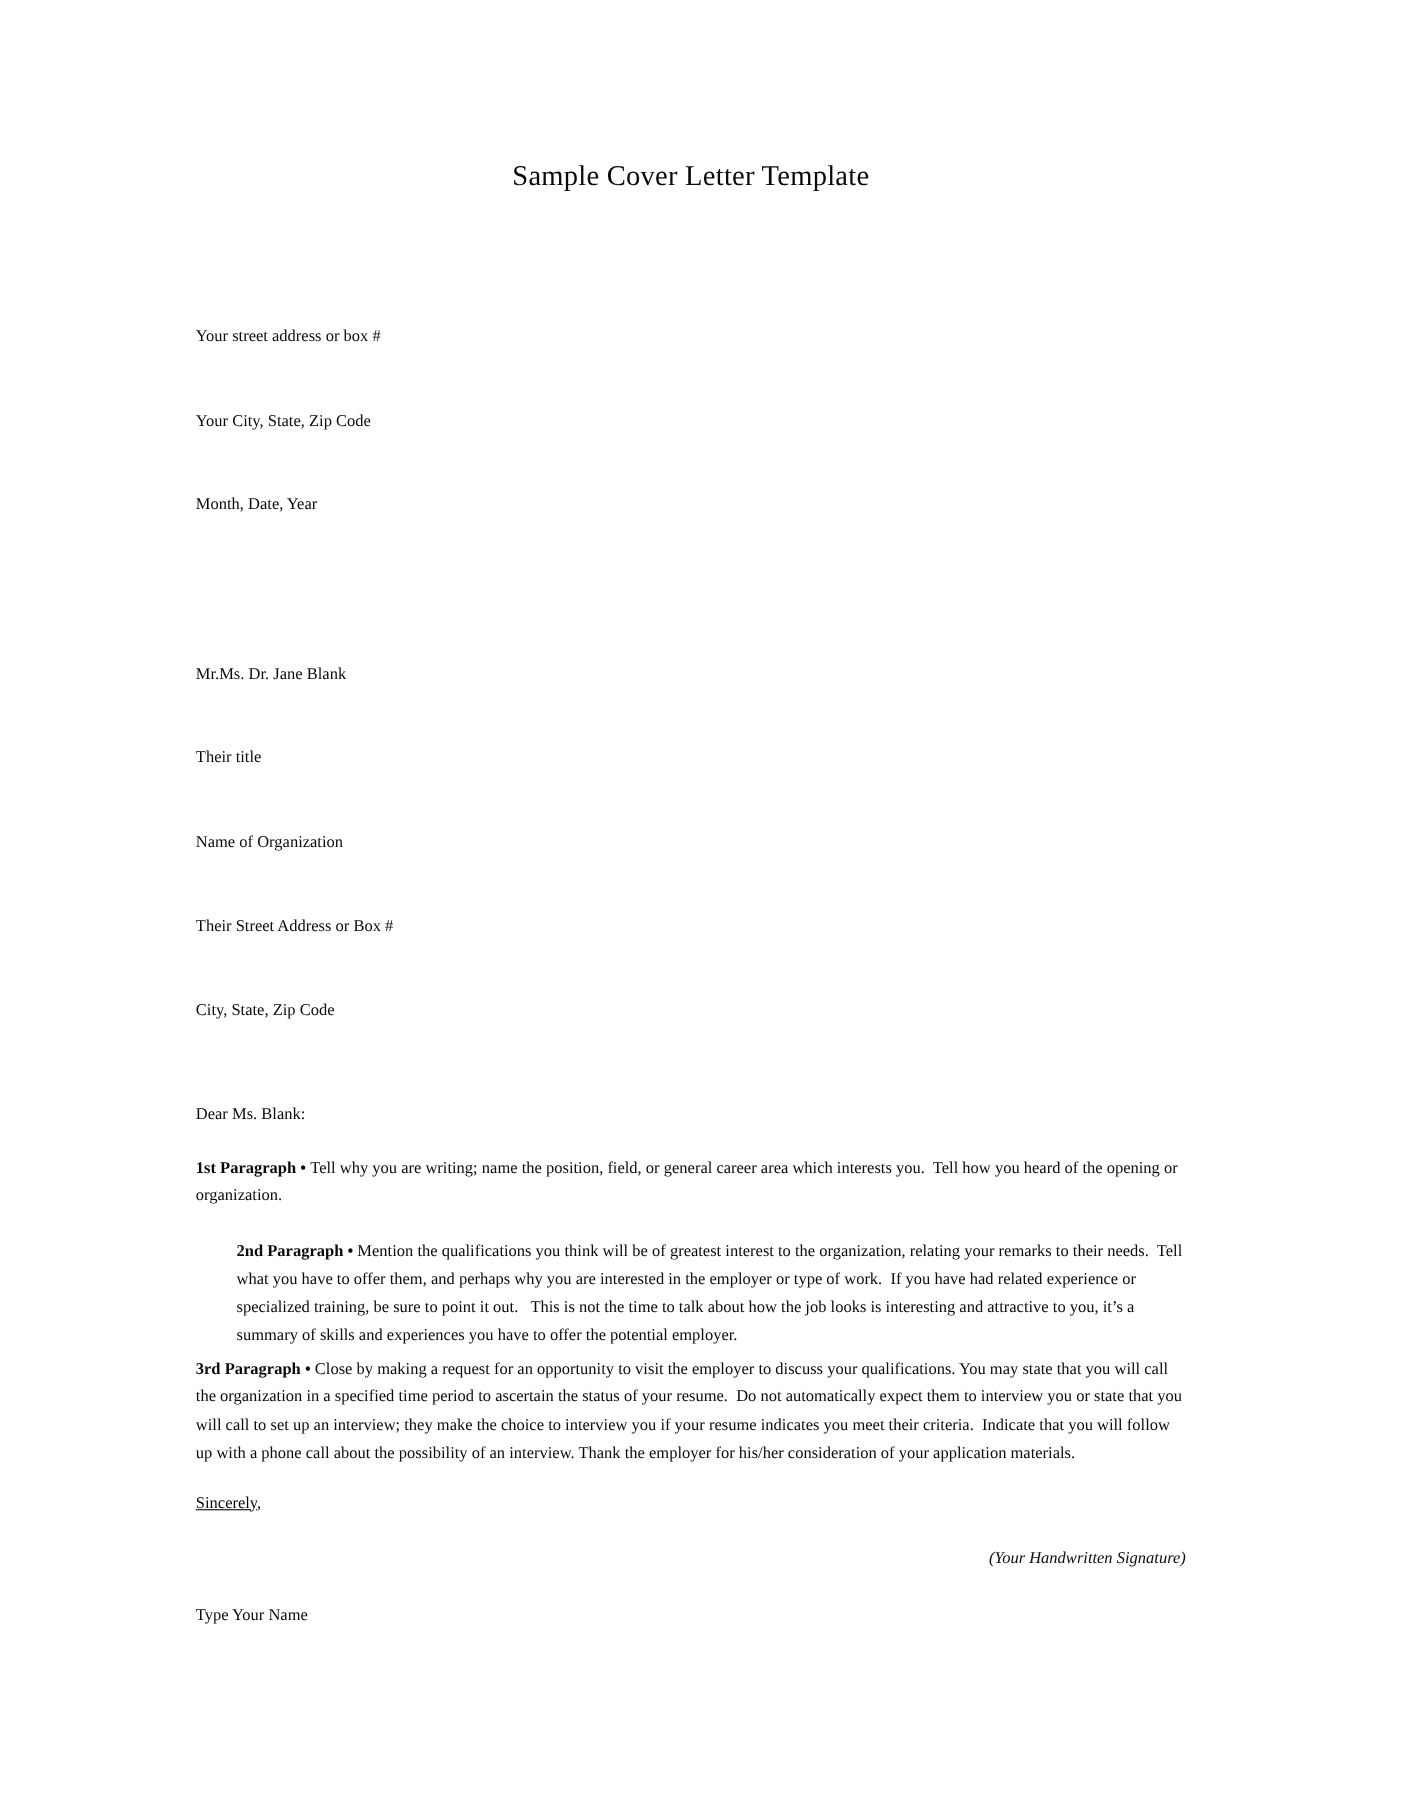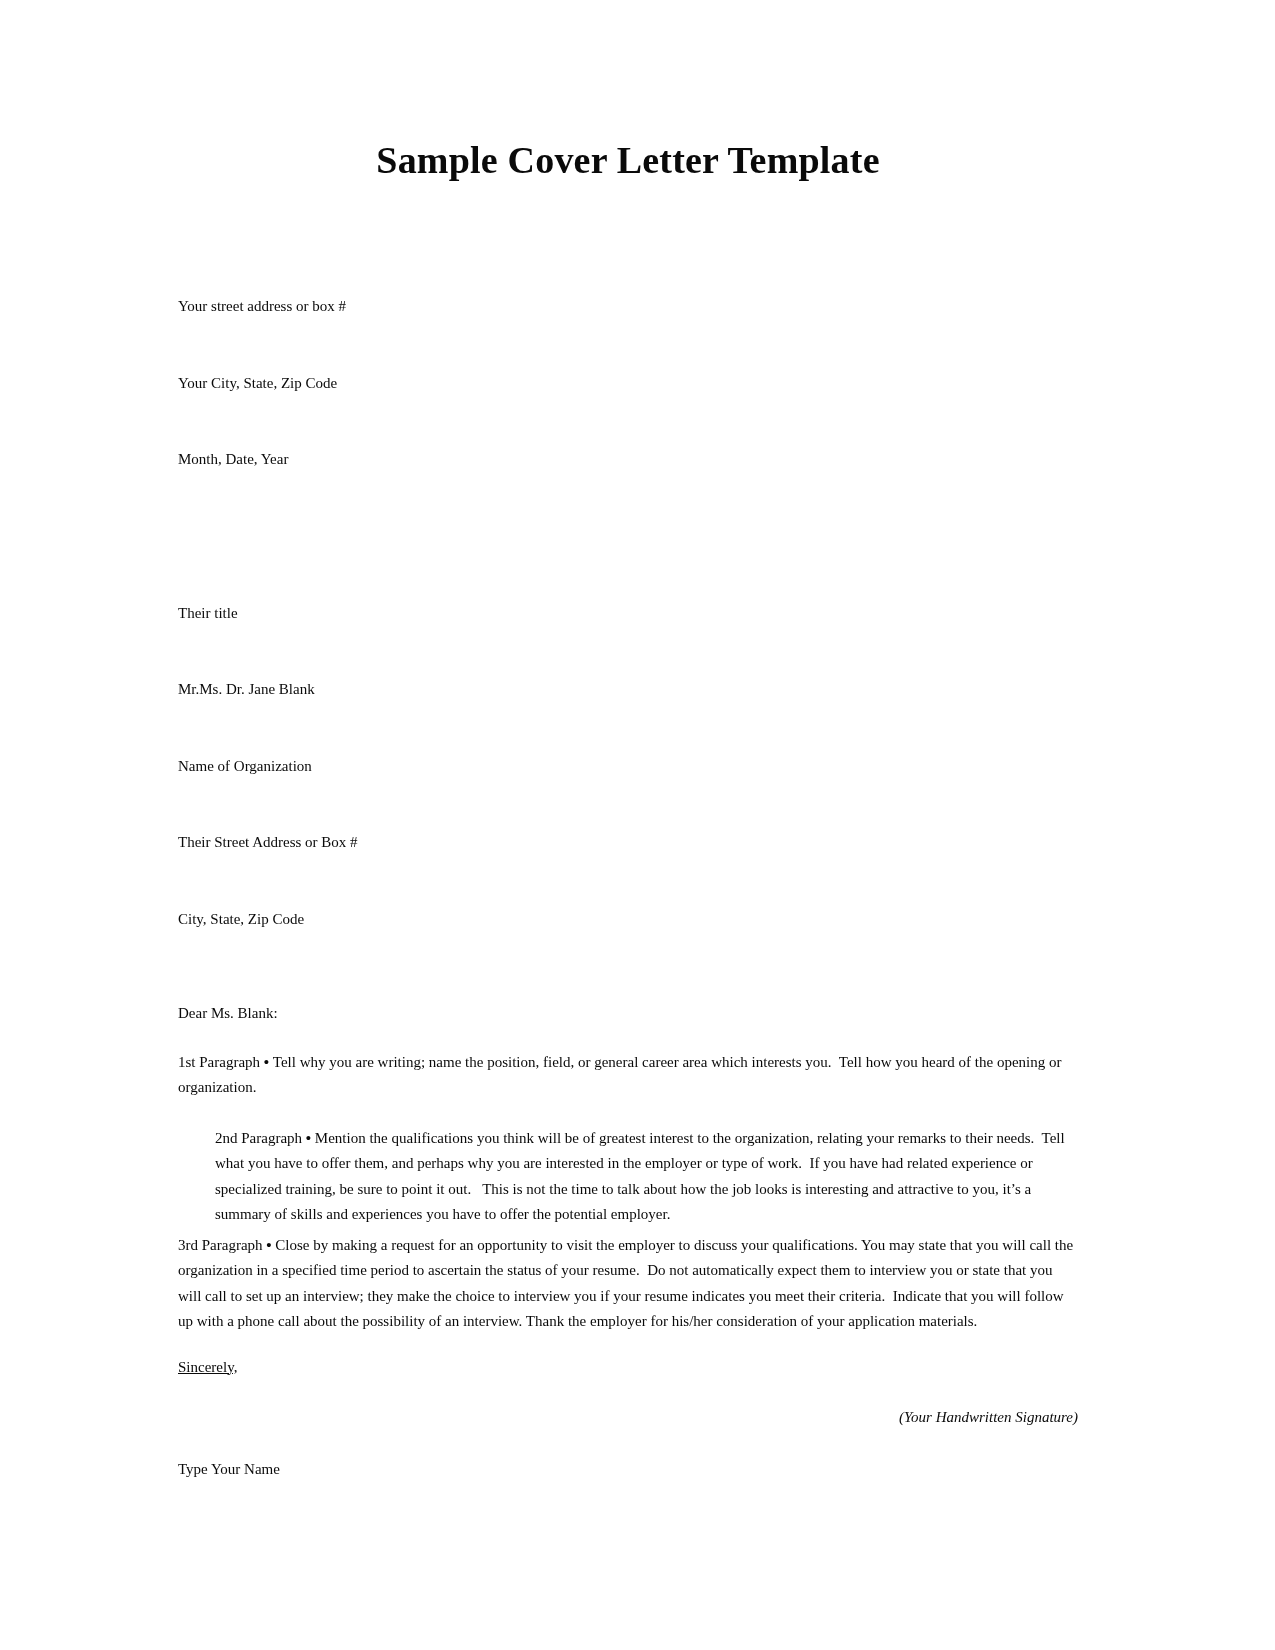--- a/index.html
+++ b/index.html
@@ -13,56 +13,56 @@
     font-family: "Liberation Serif", "DejaVu Serif", serif;
   }
   .content {
     padding: 141px 0 0 178px;
     width: 900px;
   }
   .title {
     margin: 0;
     width: 900px;
     text-align: center;
-    font-size: 38px;
+    font-size: 26px;
     line-height: 38px;
-    font-weight: bold;
+    font-weight: normal;
     letter-spacing: 0.2px;
   }
   .serif-block { font-size: 15px; line-height: 25.5px; white-space: pre-wrap; }
   .block-sender    { margin-top: 64px; }
   .block-recipient { margin-top: 26px; }
   .block-salutation{ margin-top: 18px; }
   .para { margin: 0; }
   .para-1 { margin-top: 23px; }
   .para-2 { margin-top: 25px; margin-left: 37px; }
   .para-3 { margin-top: 5px; }
-  .para .lead { font-weight: normal; text-align: right; }
+  .para .lead { font-weight: bold; text-align: right; }
   .para .bullet-sep { font-weight: bold; }
   .block-sincerely { margin-top: 20px; text-decoration: underline; }
   .block-signature { margin-top: 25px; font-style: italic; text-align: right; }
   .block-typedname { margin-top: 26px; }
 </style>
 </head>
 <body>
 
 <div class="page">
   <div class="content">
 
     <h1 class="title">Sample Cover Letter Template</h1>
 
     <div class="serif-block block-sender">
       <div>Your street address or box #</div>
       <div>Your City, State, Zip Code</div>
       <div>Month, Date, Year</div>
     </div>
 
     <div class="serif-block block-recipient">
+      <div>Mr.Ms. Dr. Jane Blank</div>
       <div>Their title</div>
-      <div>Mr.Ms. Dr. Jane Blank</div>
       <div>Name of Organization</div>
       <div>Their Street Address or Box #</div>
       <div>City, State, Zip Code</div>
     </div>
 
     <div class="serif-block block-salutation">Dear Ms. Blank:</div>
 
     <p class="serif-block para para-1"><strong class="lead">1st Paragraph</strong><span class="bullet-sep"> • </span><span>Tell why you are writing; name the position, field, or general career area which interests you.  Tell how you heard of the opening or organization.</span></p>
 
     <p class="serif-block para para-2"><strong class="lead">2nd Paragraph</strong><span class="bullet-sep"> • </span><span>Mention the qualifications you think will be of greatest interest to the organization, relating your remarks to their needs.  Tell what you have to offer them, and perhaps why you are interested in the employer or type of work.  If you have had related experience or specialized training, be sure to point it out.   This is not the time to talk about how the job looks is interesting and attractive to you, it’s a summary of skills and experiences you have to offer the potential employer.</span></p>

